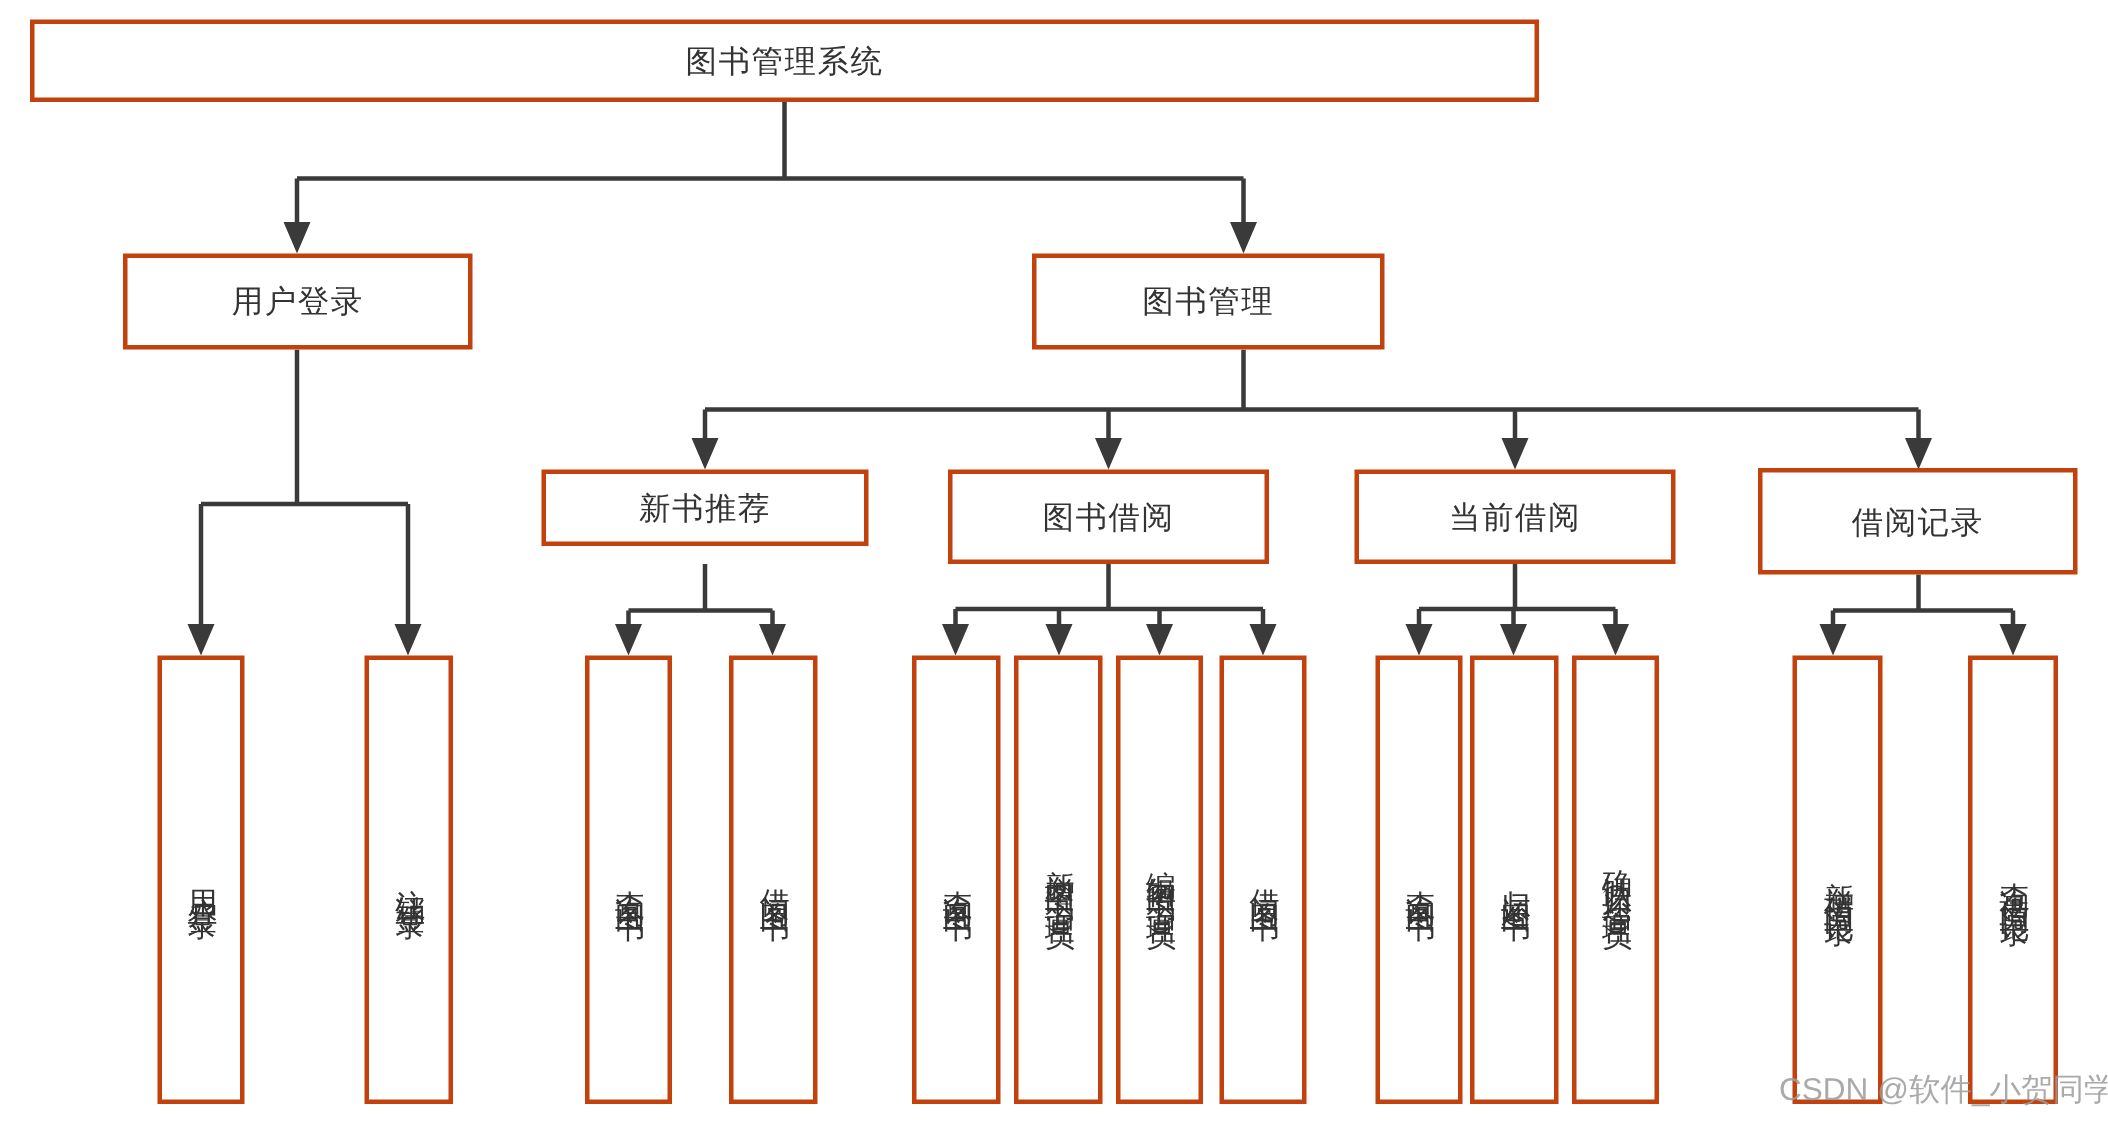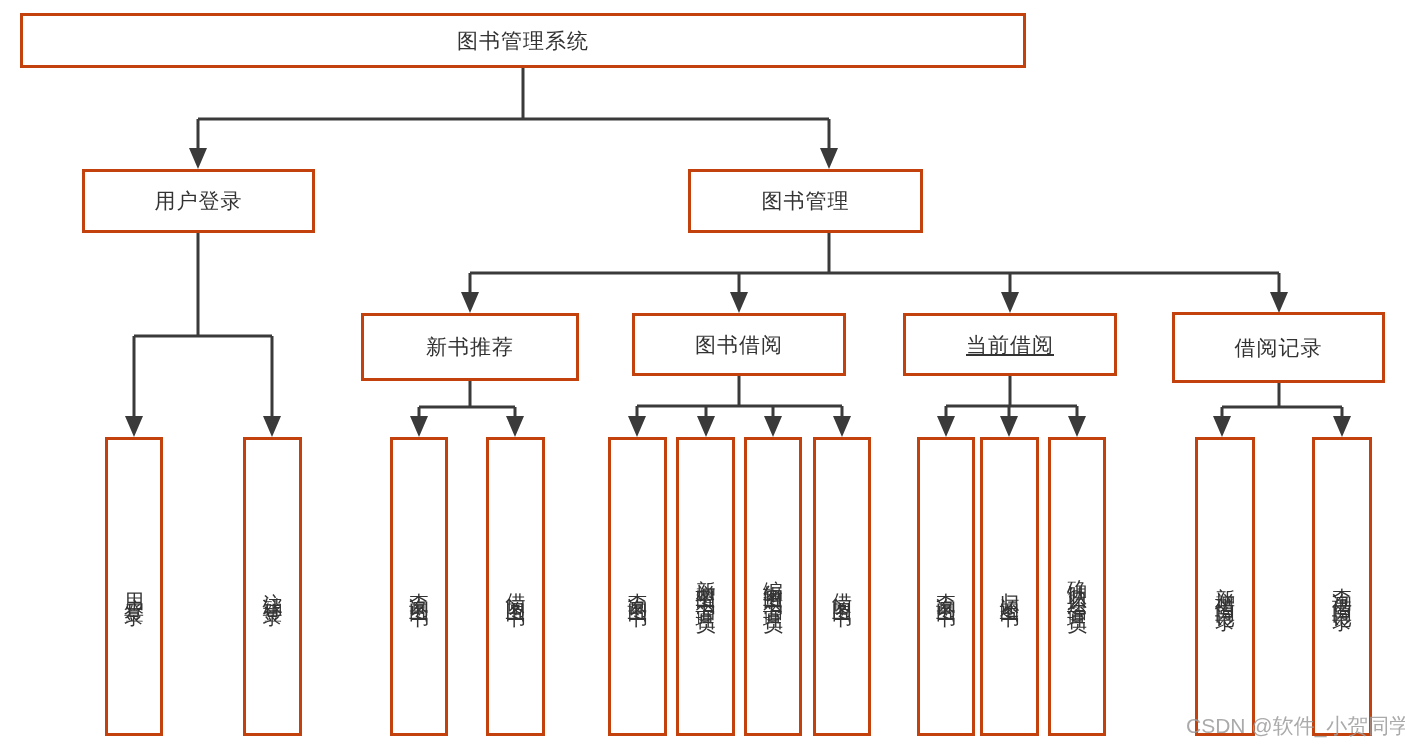--- a/index.html
+++ b/index.html
@@ -56,27 +56,27 @@
   <span>图书管理系统</span>
 </div>
 
 <div class="node h-node" style="left:82px;top:169px;width:233px;height:64px;">
   <span>用户登录</span>
 </div>
 <div class="node h-node" style="left:672px;top:169px;width:235px;height:64px;margin-left:16px;">
   <span>图书管理</span>
 </div>
 
-<div class="node h-node" style="left:361px;top:313px;width:218px;height:68px;">
+<div class="node h-node" style="left:361px;top:313px;width:218px;height:51px;">
   <span>新书推荐</span>
 </div>
 <div class="node h-node" style="left:632px;top:313px;width:214px;height:63px;text-align:right;">
   <span>图书借阅</span>
 </div>
-<div class="node h-node" style="left:903px;top:313px;width:214px;height:63px;text-decoration:underline;">
+<div class="node h-node" style="left:903px;top:313px;width:214px;height:63px;">
   <span>当前借阅</span>
 </div>
 <div class="node h-node" style="left:1172px;top:312px;width:213px;height:71px;">
   <span>借阅记录</span>
 </div>
 
 <div class="node v-node" style="left:105px;top:437px;width:58px;height:299px;">
   <span>用户登录</span>
 </div>
 <div class="node v-node" style="left:243px;top:437px;width:59px;height:299px;">

